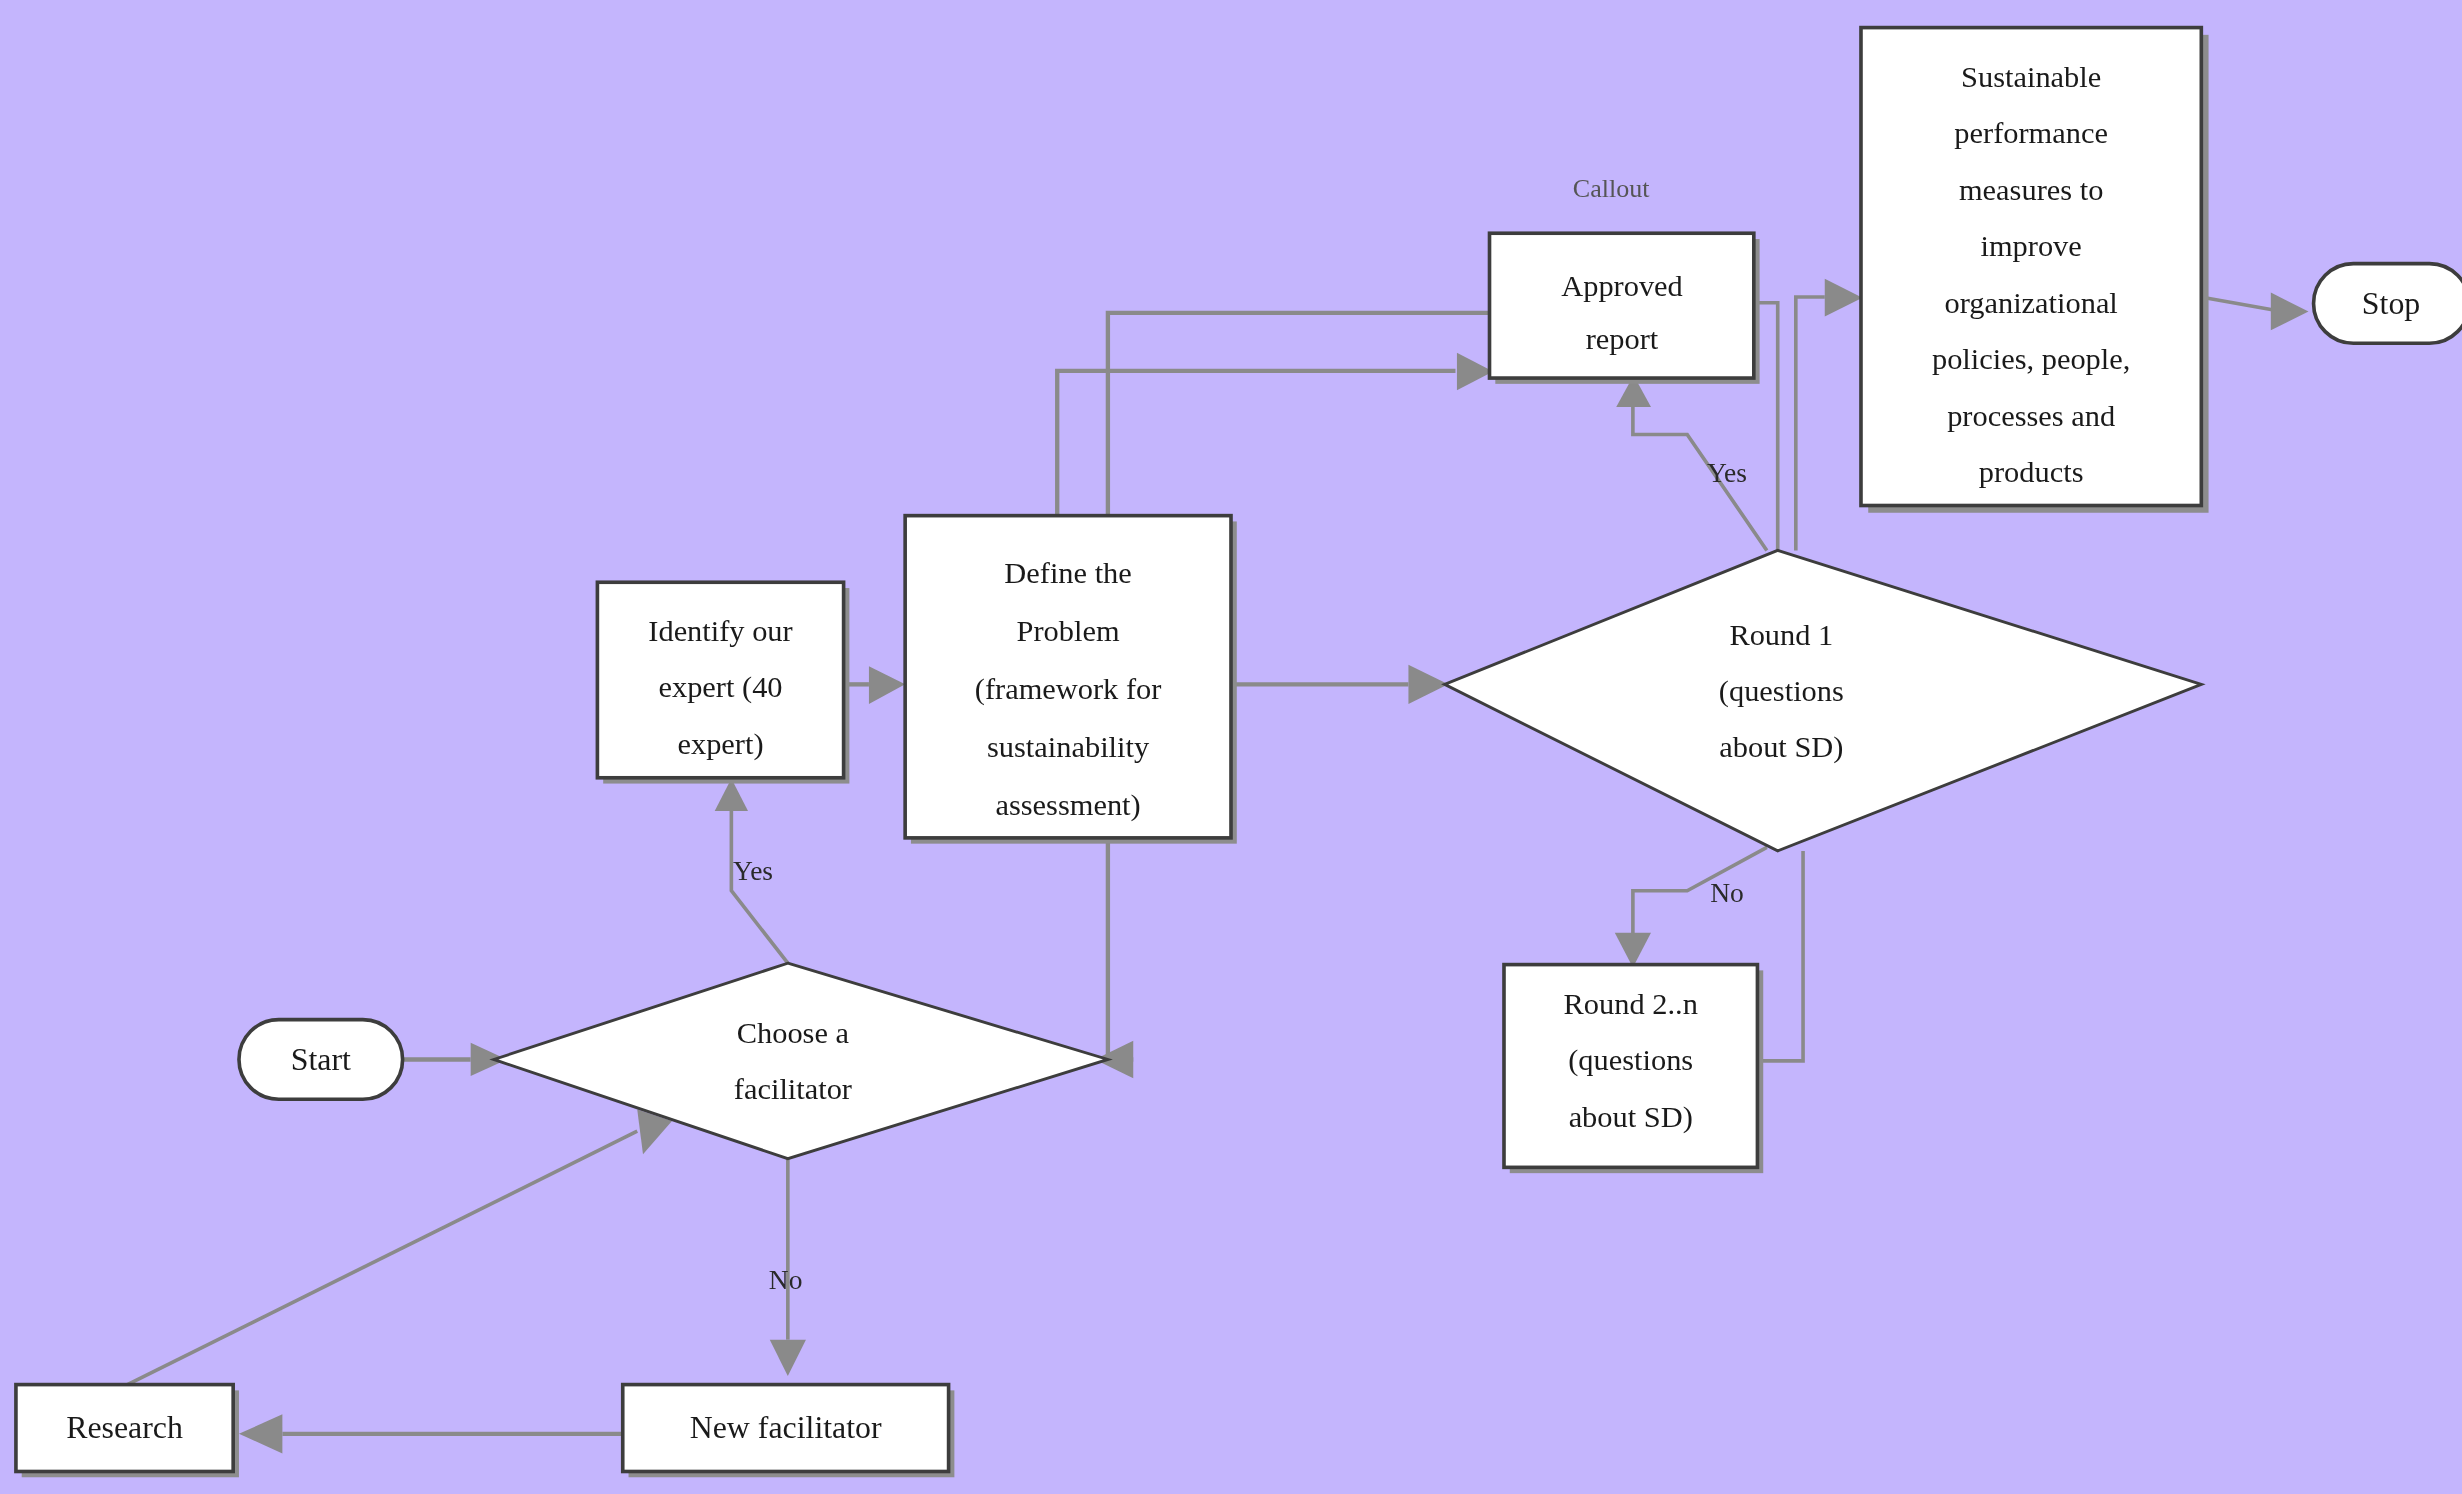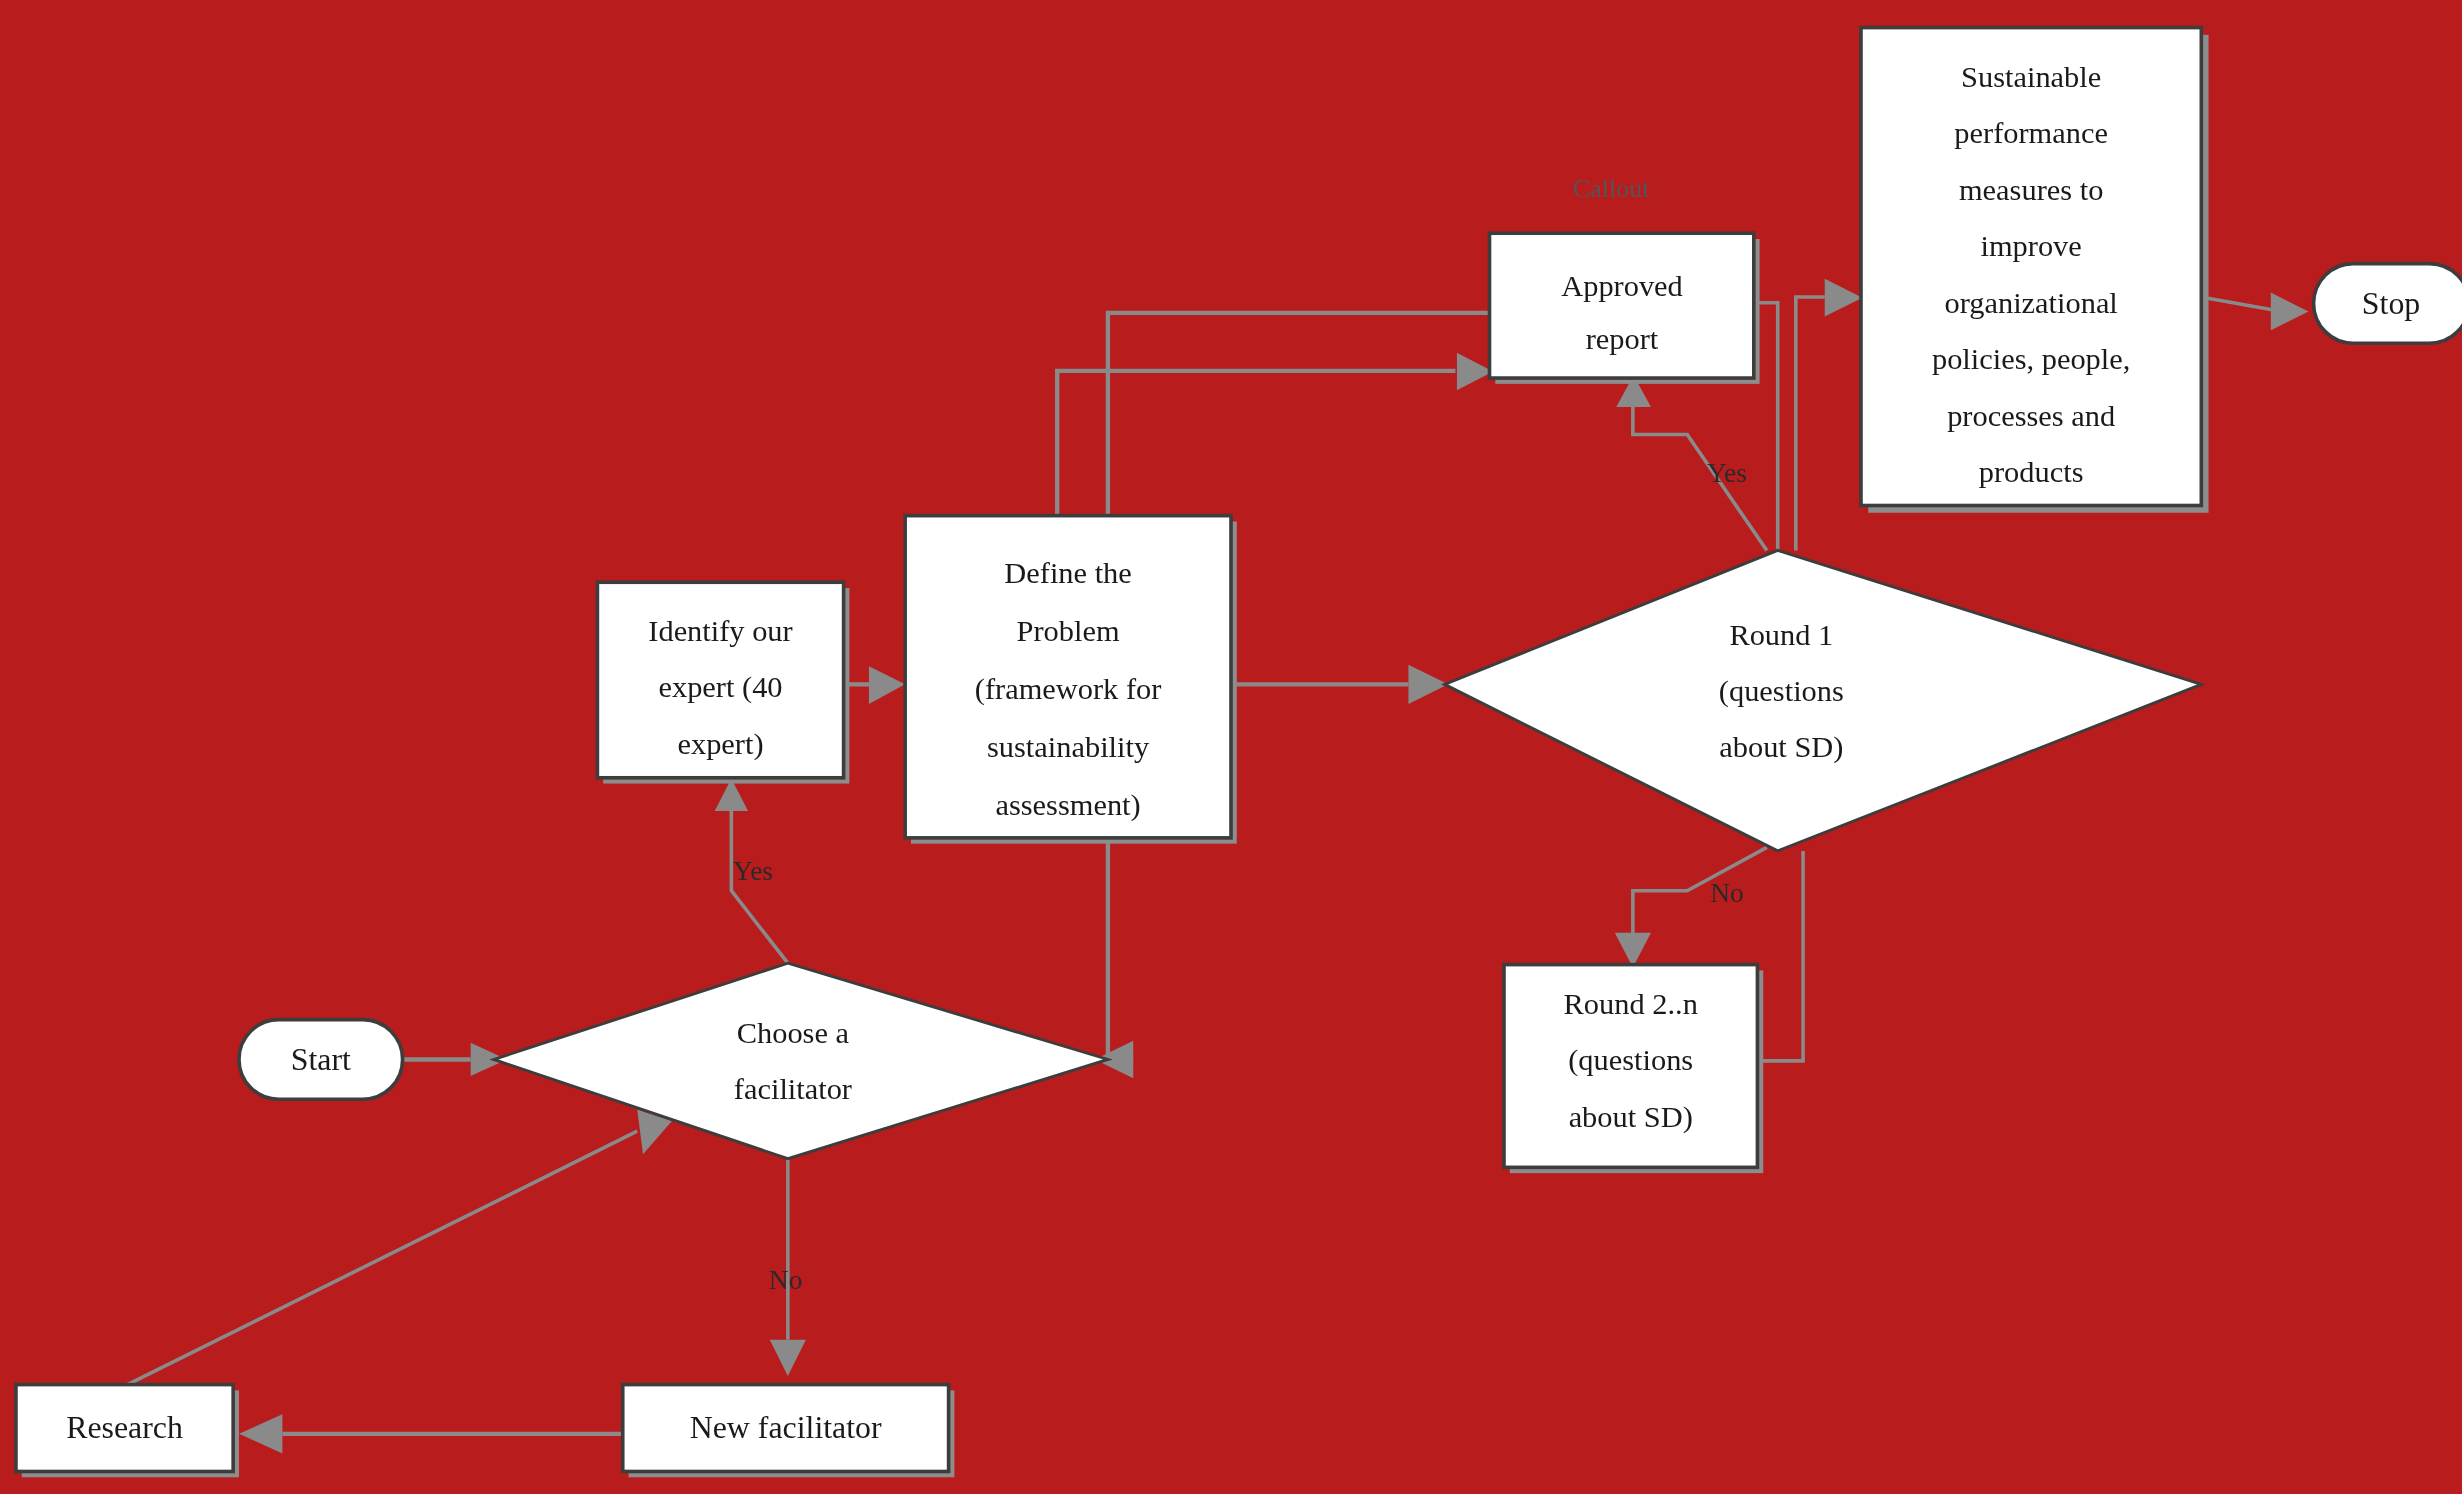--- a/index.html
+++ b/index.html
@@ -4,21 +4,21 @@
 <style>
   html, body {
     margin: 0;
     padding: 0;
     background: #ffffff;
   }
   #canvas-wrap {
     position: relative;
     width: 2462px;
     height: 1494px;
-    background: #b91c1c;
+    background: #c4b5fd;
     font-family: "Liberation Serif", "DejaVu Serif", serif;
   }
   svg#flow {
     position: absolute;
     top: 0; left: 0;
     width: 2462px;
     height: 1494px;
     display: block;
   }
   .node-text {

